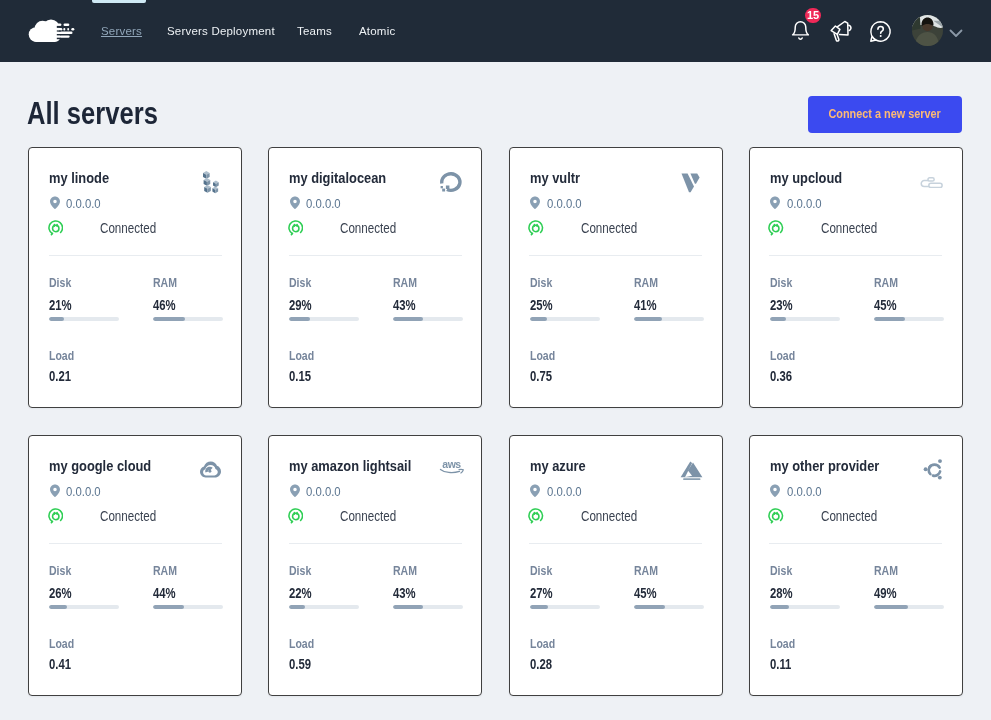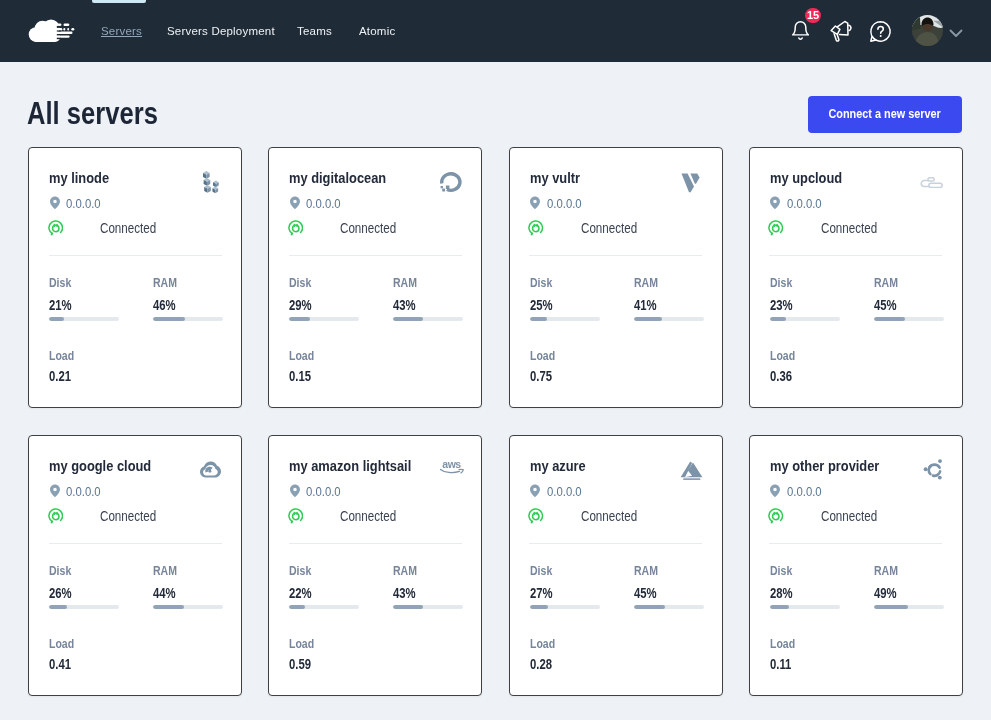--- a/index.html
+++ b/index.html
@@ -13,21 +13,21 @@
 .nl1 { left:167px; }
 .nl2 { left:297px; }
 .nl3 { left:359px; }
 .icon-bell { position:absolute; left:790px; top:19px; }
 .badge { position:absolute; left:805px; top:8px; min-width:15px; height:15px; border-radius:8px; background:#f02958; color:#fff; font-size:11px; font-weight:bold; text-align:center; line-height:15px; padding:0 2px; }
 .icon-mega { position:absolute; left:830px; top:20px; }
 .icon-q { position:absolute; left:869px; top:20px; }
 .avatar { position:absolute; left:912px; top:15px; width:31px; height:31px; }
 .chev { position:absolute; left:949px; top:23.5px; }
 h1 { position:absolute; left:27px; top:95px; font-size:32px; font-weight:bold; color:#1d2637; transform:scaleX(0.80); transform-origin:left top; white-space:nowrap; }
-.btn { position:absolute; left:808px; top:96px; width:154px; height:37px; background:#3b4af0; border-radius:4px; color:#ffffff; text-align:center; }
+.btn { position:absolute; left:808px; top:96px; width:154px; height:37px; background:#3b4af0; border-radius:4px; color:#fdba74; text-align:center; }
 .btn span { display:inline-block; font-size:12.5px; font-weight:bold; line-height:37px; transform:scaleX(0.87); transform-origin:center; white-space:nowrap; }
 .card { position:absolute; width:214px; height:261px; background:#fff; border-radius:4px; box-shadow:0 1px 2px rgba(25,40,60,0.05); border:1px solid #404040; }
 .ctitle { position:absolute; left:20px; top:20.5px; font-size:15.5px; font-weight:bold; color:#232b3a; transform:scaleX(0.83); transform-origin:left top; white-space:nowrap; }
 .cicon { position:absolute; }
 .ci-linode { right:19px; top:23px; }
 .ci-do { right:19.5px; top:24px; }
 .ci-vultr { right:19px; top:24px; }
 .ci-upcloud { right:19px; top:26px; }
 .ci-gcloud { right:20px; top:24.5px; }
 .ci-aws { right:16px; top:21.5px; }

